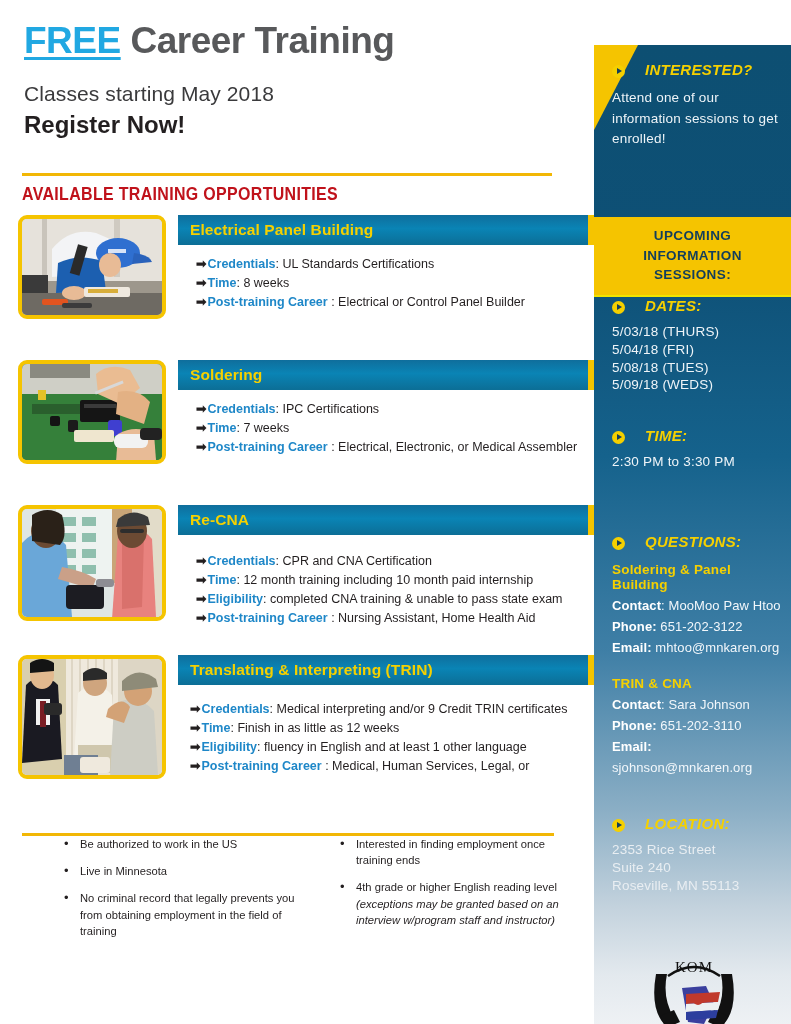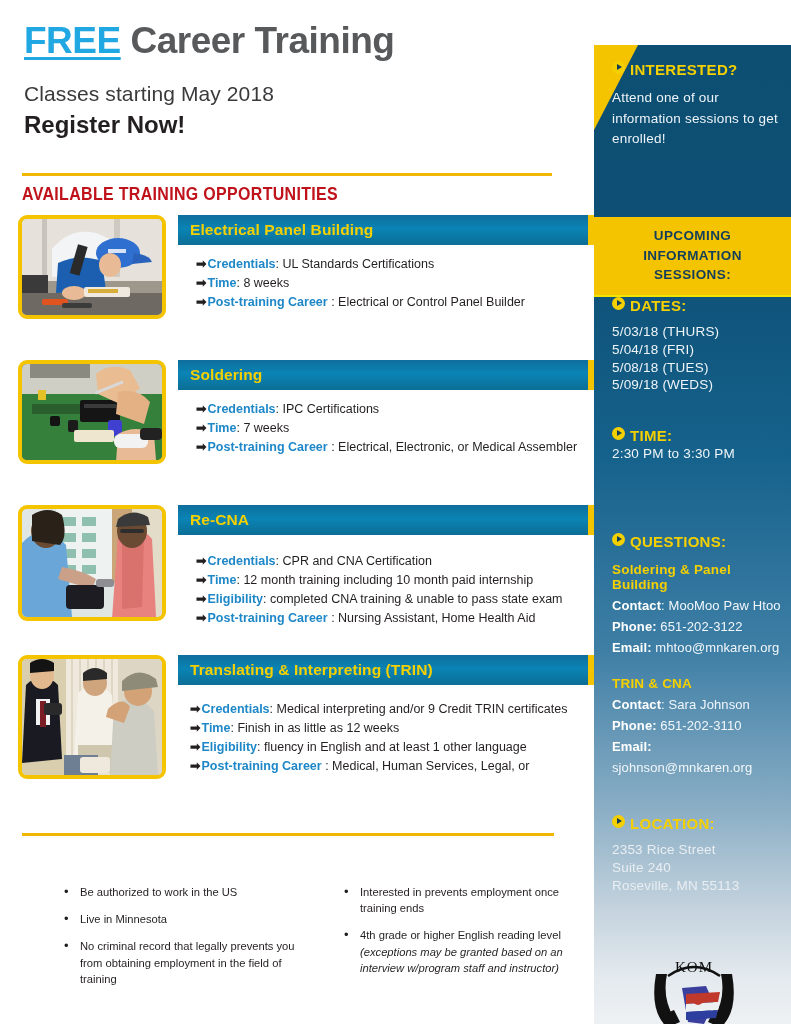--- a/index.html
+++ b/index.html
@@ -62,21 +62,21 @@
   .brow .key { color: #1e87c8; font-weight: bold; }
   .brow.wrap { white-space: normal; }
   .brow .cont { display: block; padding-left: 14px; }
 
   
   .elig-title {
     position: absolute; left: 0; right: 0; top: 846px; text-align: center;
     font-family: "Liberation Sans Narrow", "Liberation Sans", sans-serif;
     font-size: 14px; font-weight: bold; color: #c0121b; letter-spacing: 0.3px;
   }
-  .elig-cols { position: absolute; left: 60px; top: 884px; width: 520px; display: flex; gap: 23px; justify-content: space-between; }
+  .elig-cols { position: absolute; left: 60px; top: 836px; width: 520px; display: flex; gap: 36px; }
   .elig-col { width: 240px; }
   .elig-item { position: relative; padding-left: 20px; margin-bottom: 11px; font-size: 11.2px; color: #231f20; line-height: 1.45; }
   .elig-item::before { content: "\2022"; position: absolute; left: 4px; top: -1px; font-size: 13px; color: #231f20; }
   .elig-item i { font-style: italic; }
 
   
   .sidebar {
     position: absolute; left: 594px; top: 45px; width: 197px; height: 979px;
     background: linear-gradient(180deg,
       #0d4f72 0%, #0e5076 22%, #15628c 42%, #3f7fa6 62%,
@@ -86,21 +86,21 @@
   .corner-notch {
     position: absolute; left: 0; top: 0; width: 44px; height: 85px;
     background: #f5c400;
     clip-path: polygon(0 0, 44px 0, 0 85px);
   }
   .sb-pad { position: absolute; left: 18px; right: 10px; }
 
   .sb-head {
     font-family: "Liberation Sans Narrow", "Liberation Sans", sans-serif;
     font-size: 15px; font-weight: bold; color: #f5d000;
-    letter-spacing: 0.3px; display: flex; align-items: flex-start; gap: 5px;
+    letter-spacing: 0.3px; display: flex; align-items: flex-end; gap: 20px; font-style: italic;
   }
   .play-dot {
     display: inline-block; width: 13px; height: 13px; border-radius: 50%;
     background: #f5d000; position: relative; flex: 0 0 13px;
   }
   .play-dot::after {
     content: ""; position: absolute; left: 4.5px; top: 3px;
     border-left: 5px solid #123e5c;
     border-top: 3.5px solid transparent; border-bottom: 3.5px solid transparent;
   }
@@ -301,21 +301,21 @@
     </div>
 
     <div class="gold-rule bottom"></div>
     <div class="elig-cols">
       <div class="elig-col">
         <div class="elig-item">Be authorized to work in the US</div>
         <div class="elig-item">Live in Minnesota</div>
         <div class="elig-item">No criminal record that legally prevents you from obtaining employment in the field of training</div>
       </div>
       <div class="elig-col">
-        <div class="elig-item"><span>Interested in prevents employment once training ends</span></div>
+        <div class="elig-item"><span>Interested in finding employment once training ends</span></div>
         <div class="elig-item"><span>4th grade or higher English reading level </span><i>(exceptions may be granted based on an interview w/program staff and instructor)</i></div>
       </div>
     </div>
   </div>
 
   <div class="sidebar">
     <div class="corner-notch"></div>
 
     <div class="sb-pad" style="top:16px;">
       <div class="sb-head">
@@ -341,21 +341,21 @@
         <div>5/08/18 (TUES)</div>
         <div>5/09/18 (WEDS)</div>
       </div>
     </div>
 
     <div class="sb-pad" style="top:382px;">
       <div class="sb-head">
         <span class="play-dot"></span>
         <span>TIME:</span>
       </div>
-      <div class="sb-body" style="">2:30 PM to 3:30 PM</div>
+      <div class="sb-body" style="margin-top:8px;">2:30 PM to 3:30 PM</div>
     </div>
 
     <div class="sb-pad" style="top:488px;">
       <div class="sb-head">
         <span class="play-dot"></span>
         <span>QUESTIONS:</span>
       </div>
 
       <div style="margin-top:12px;">
         <div class="sb-sub">Soldering &amp; Panel Building</div>

